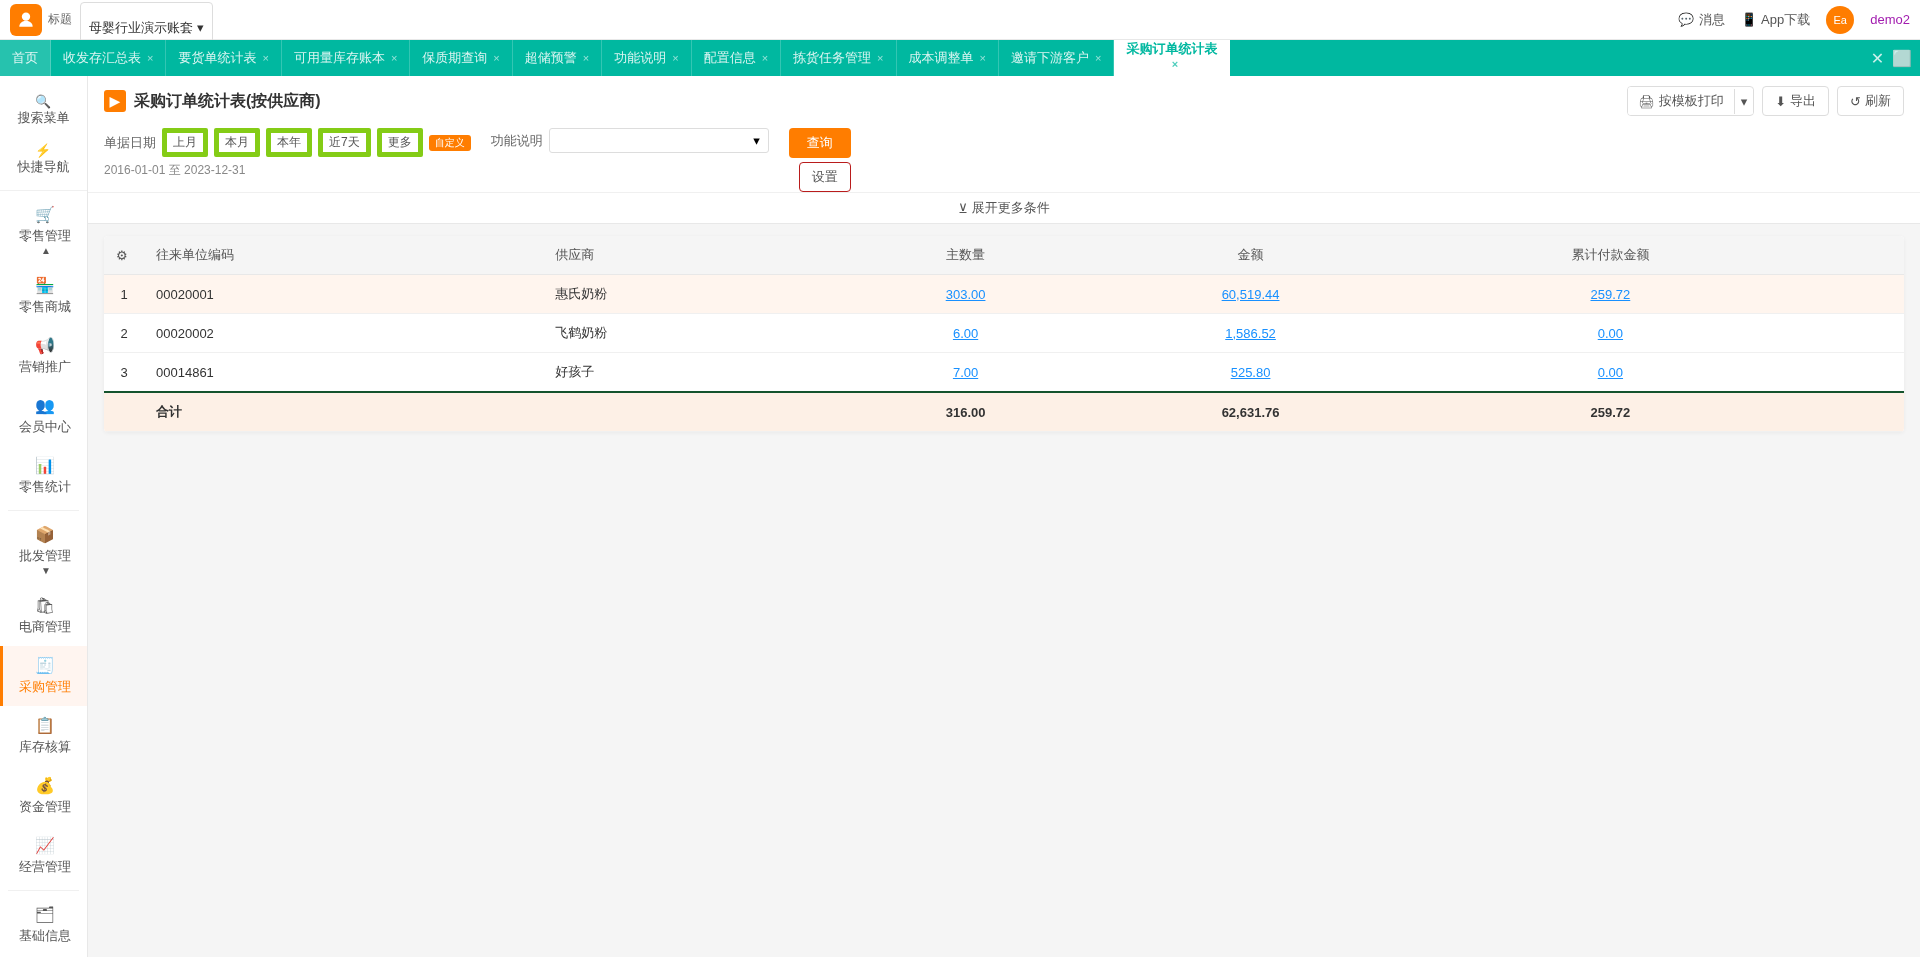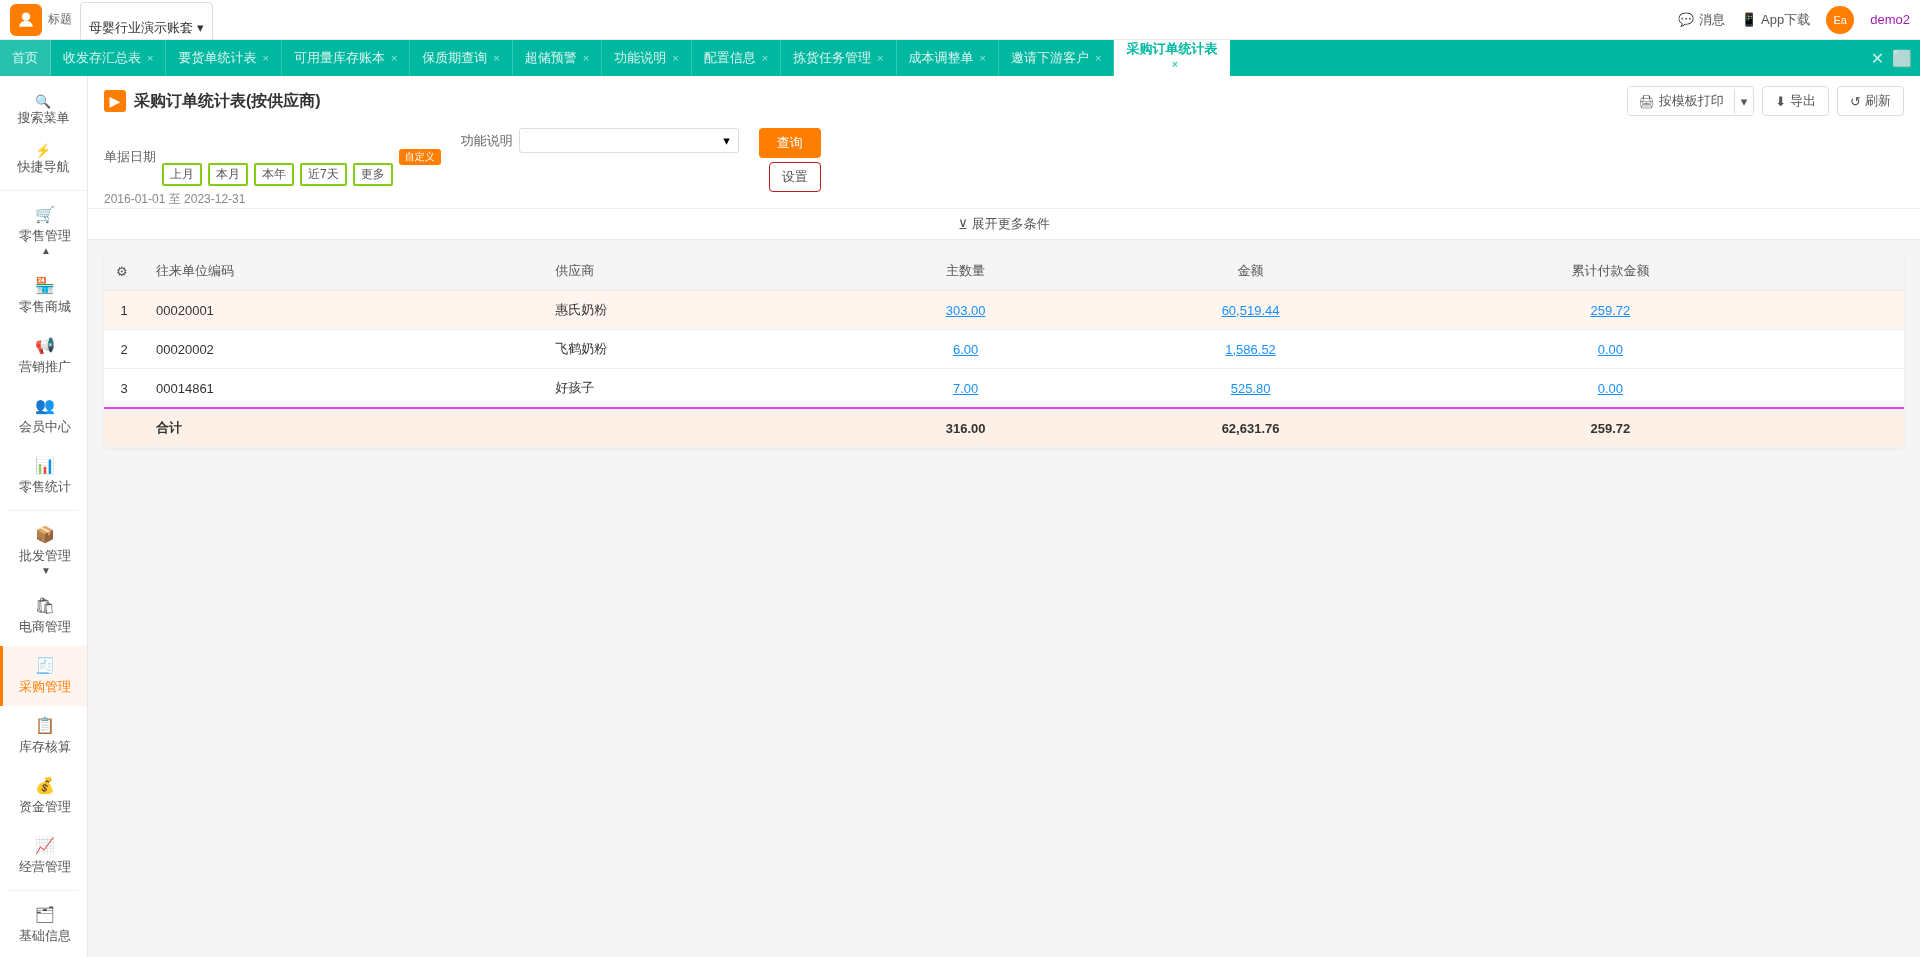--- a/index.html
+++ b/index.html
@@ -48,24 +48,24 @@
     
     .table-area { flex: 1; overflow: auto; padding: 0 16px 16px; background: #f5f5f5; }
     .data-table { width: 100%; border-collapse: collapse; background: #fff; border-radius: 4px; overflow: hidden; box-shadow: 0 1px 4px rgba(0,0,0,0.05); margin-top: 12px; }
     .data-table thead tr { background: #f5f5f5; }
     .data-table th { padding: 10px 12px; text-align: left; font-weight: 500; color: #555; border-bottom: 1px solid #e8e8e8; font-size: 13px; white-space: nowrap; }
     .data-table th.center, .data-table td.center { text-align: center; }
     .data-table td { padding: 10px 12px; border-bottom: 1px solid #f0f0f0; color: #333; font-size: 13px; }
     .data-table tr.highlighted { background: #fff5ee; }
     .data-table .link-text { color: #1890ff; text-decoration: underline; cursor: pointer; }
     .data-table tfoot tr { background: #fdf0e6; }
-    .data-table tfoot td { font-weight: bold; color: #333; border-top: 2px solid #d946ef; }
+    .data-table tfoot td { font-weight: bold; color: #333; border-top: 2px solid #14532d; }
 
     .content-wrapper { display: flex; flex-direction: column; flex: 1; overflow: hidden; }
-    .date-btn { padding: 1px 6px; font-size: 12px; cursor: pointer; border: 2px solid #84cc16; background: #fff; color: #555; border-radius: 2px; margin-top: 35px; }
+    .date-btn { padding: 1px 6px; font-size: 12px; cursor: pointer; border: 5px solid #84cc16; background: #fff; color: #555; border-radius: 2px; }
     .custom-badge { display: inline-flex; align-items: center; background: #ff7d00; color: #fff; border-radius: 3px; padding: 1px 6px; font-size: 10px; }
     .date-range-display { font-size: 12px; color: #888; margin-top: 2px; }
     .status-select-wrapper { display: flex; align-items: center; border: 1px solid #ddd; border-radius: 3px; padding: 4px 8px; min-width: 220px; cursor: pointer; background: #fff; }
     .goods-input-wrapper { display: flex; align-items: center; border: 1px solid #ddd; border-radius: 3px; padding: 4px 8px; min-width: 200px; cursor: pointer; background: #fff; flex: 1; }
     .more-btn { color: #888; cursor: pointer; font-size: 12px; padding: 4px; }
     .expand-row { display: flex; justify-content: center; padding: 6px 0; border-top: 1px solid #f0f0f0; }
     .expand-btn { color: #555; font-size: 12px; cursor: pointer; display: flex; align-items: center; gap: 4px; }
     .print-btn-wrapper { display: flex; align-items: center; border: 1px solid #ddd; border-radius: 4px; overflow: hidden; }
     .print-btn { padding: 5px 10px; font-size: 13px; color: #555; cursor: pointer; border: none; background: #fff; display: flex; align-items: center; gap: 4px; }
     .print-btn-arrow { padding: 5px 6px; border-left: 1px solid #ddd; cursor: pointer; background: #fff; color: #555; }

